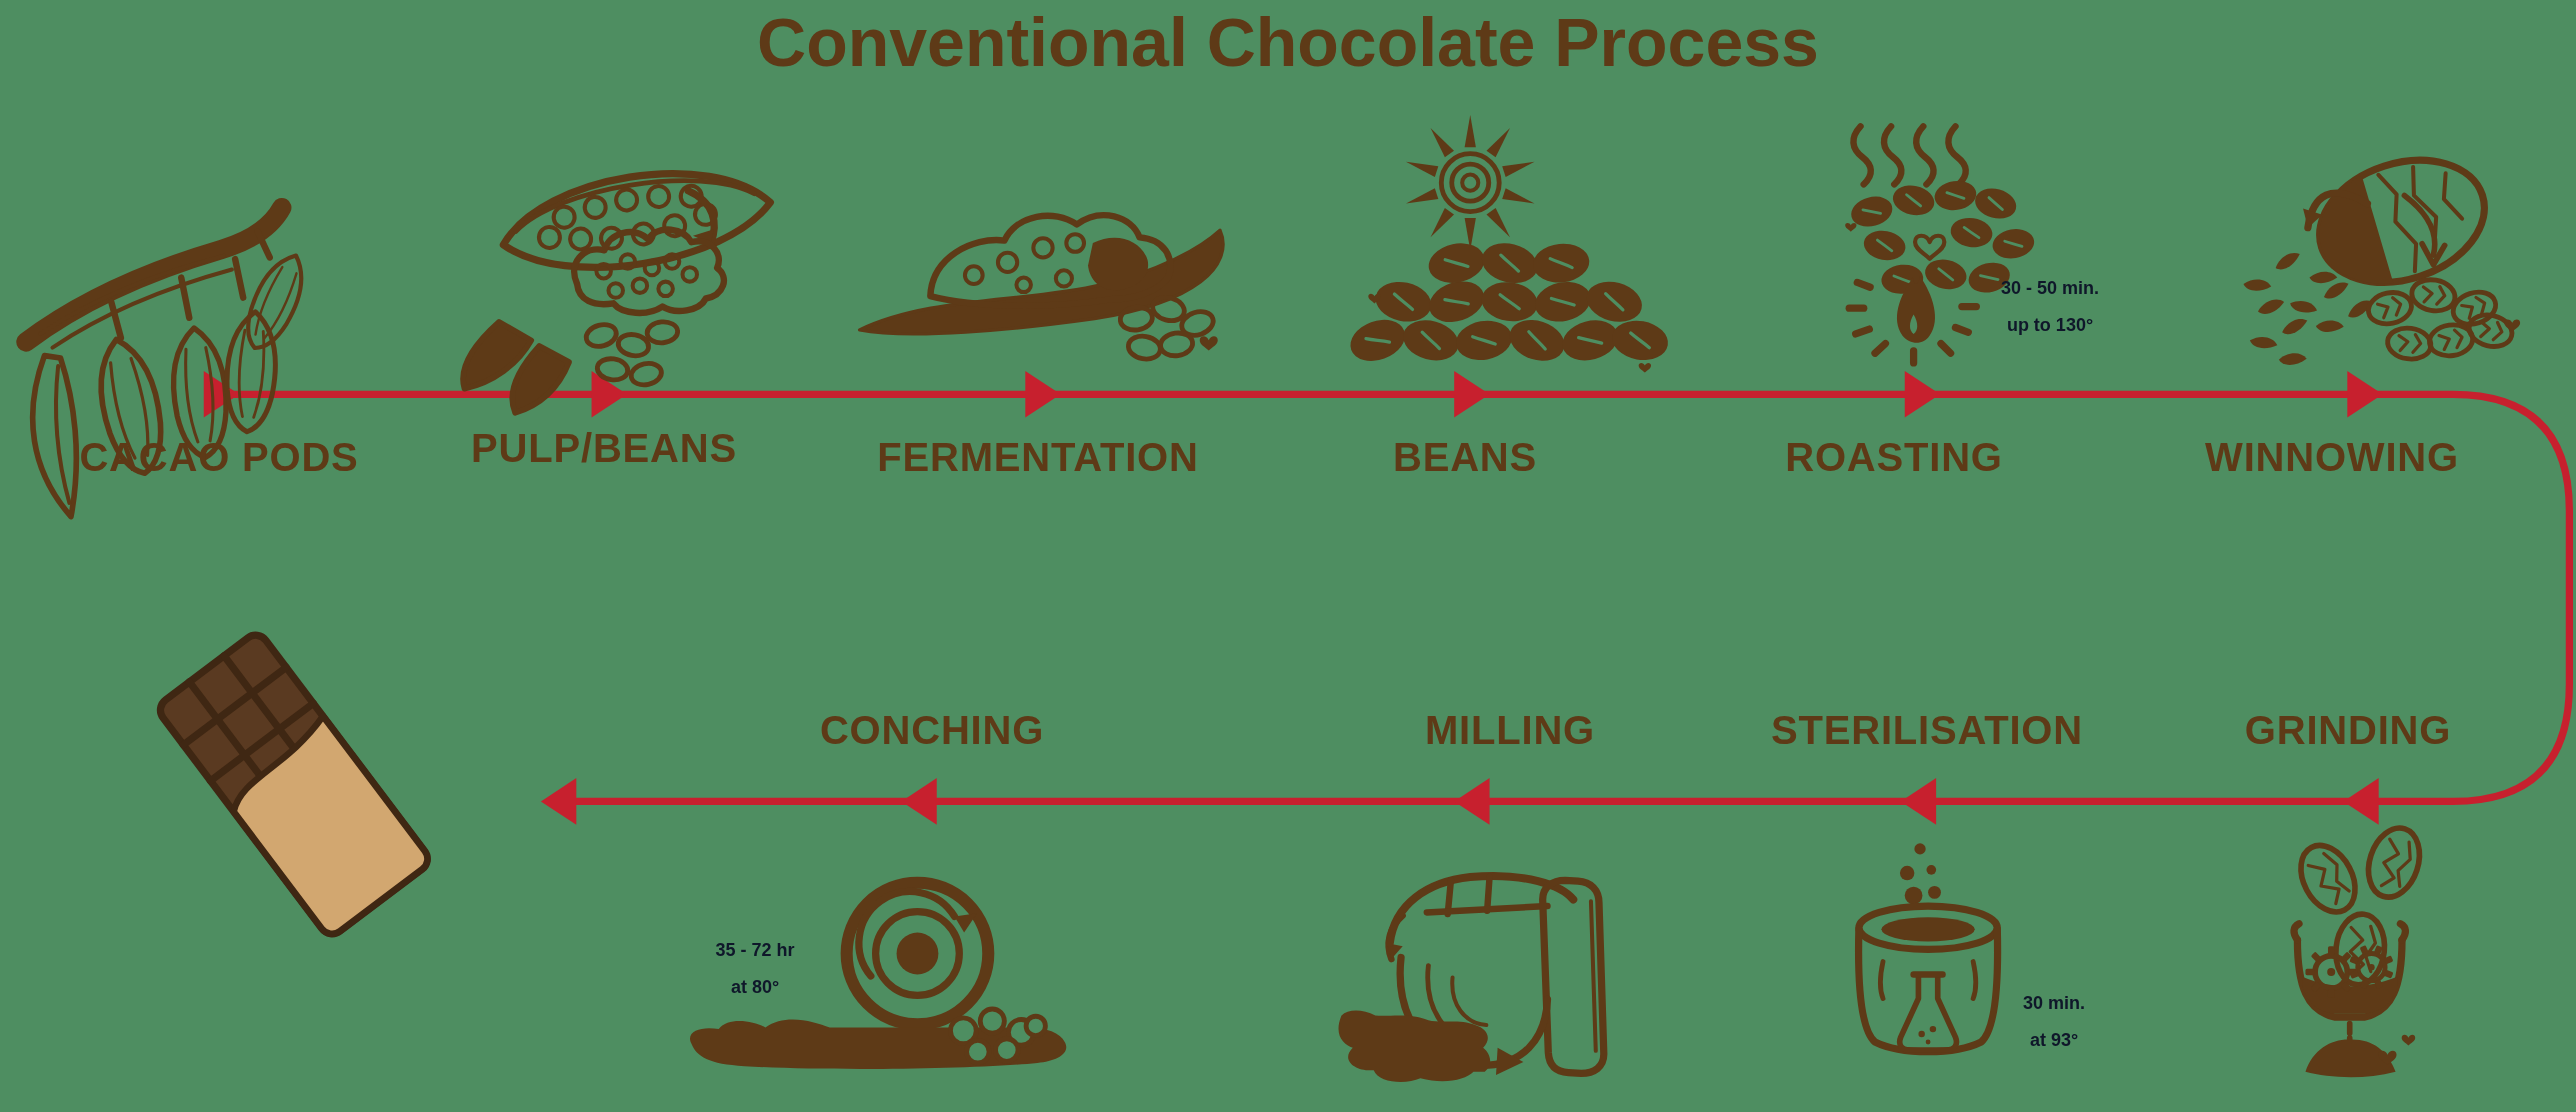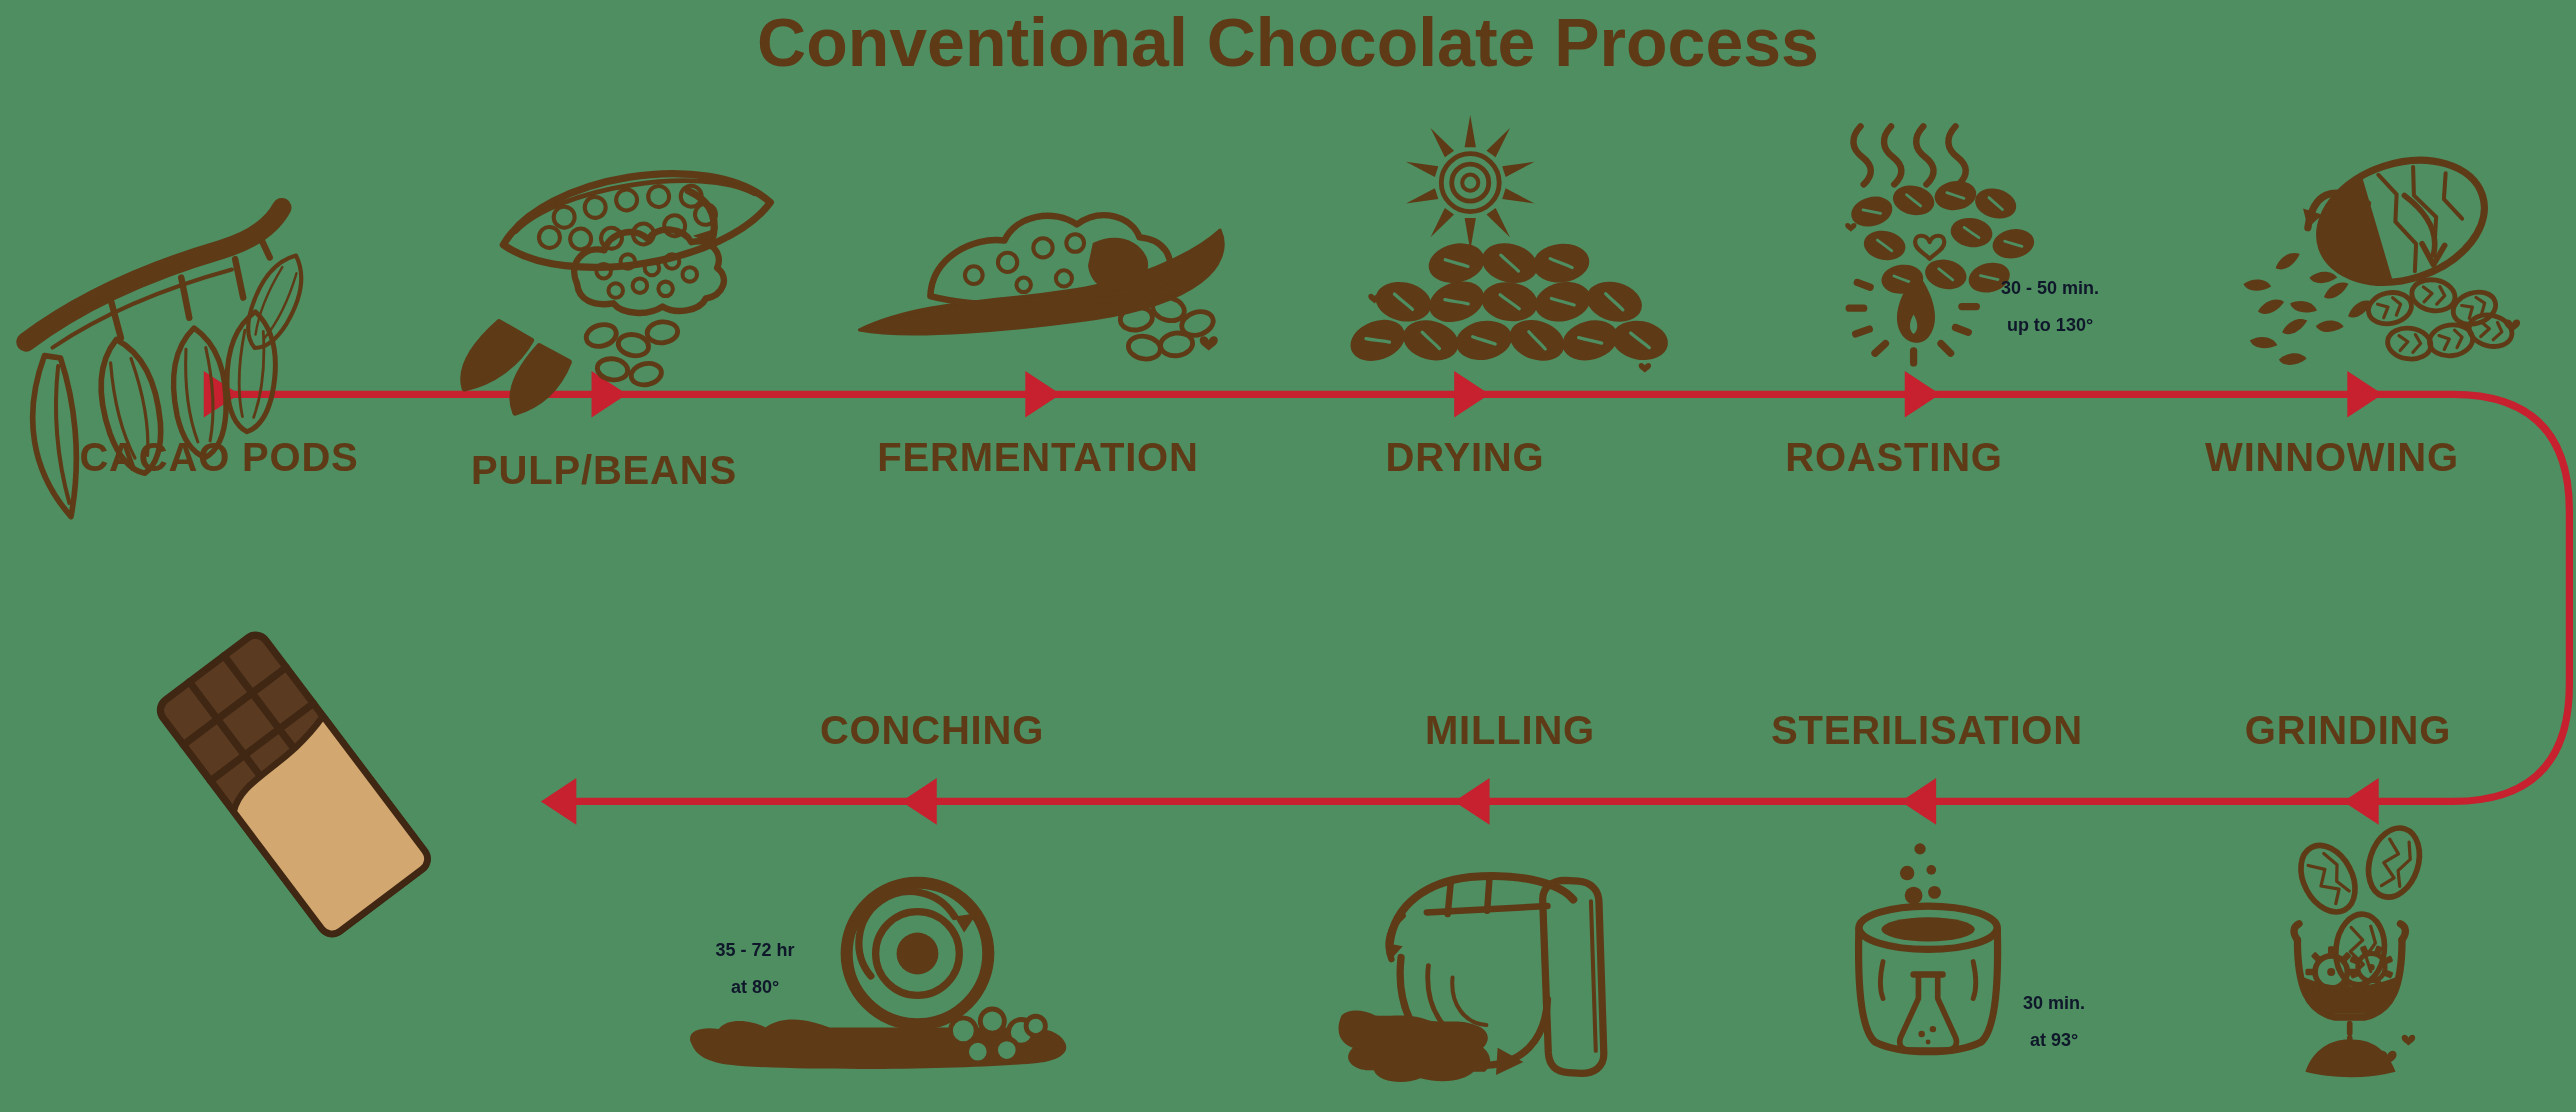--- a/index.html
+++ b/index.html
@@ -449,23 +449,23 @@
   <g transform="translate(365,975) rotate(-37)">
     <rect x="-80" y="-180" width="160" height="360" rx="16" fill="#5a3a21" stroke="#3f2713" stroke-width="9"></rect>
     <path d="M-27,-180 V-20 M27,-180 V-24 M-80,-122 H80 M-80,-66 H80" stroke="#3f2713" stroke-width="9" fill="none"></path>
     <path d="M-80,-18 C-48,-46 6,-22 80,-46 L80,164 C80,173 73,180 64,180 L-64,180 C-73,180 -80,173 -80,164 Z" fill="#d2a770" stroke="#3f2713" stroke-width="8"></path>
   </g>
 </svg>
 
 <div class="title">Conventional Chocolate Process</div>
 
 <div class="label" style="left:219px;top:435px;">CACAO PODS</div>
-<div class="label" style="left:604px;top:448px;">PULP/BEANS</div>
+<div class="label" style="left:604px;top:426px;">PULP/BEANS</div>
 <div class="label" style="left:1038px;top:435px;">FERMENTATION</div>
-<div class="label" style="left:1465px;top:435px;">DRYING</div>
+<div class="label" style="left:1465px;top:435px;">BEANS</div>
 <div class="label" style="left:1894px;top:435px;">ROASTING</div>
 <div class="label" style="left:2332px;top:435px;">WINNOWING</div>
 
 <div class="label" style="left:2348px;top:708px;">GRINDING</div>
 <div class="label" style="left:1927px;top:708px;">STERILISATION</div>
 <div class="label" style="left:1510px;top:708px;">MILLING</div>
 <div class="label" style="left:932px;top:708px;">CONCHING</div>
 
 <div class="note" style="left:2050px;top:270px;">
   <div>30 - 50 min.</div>

